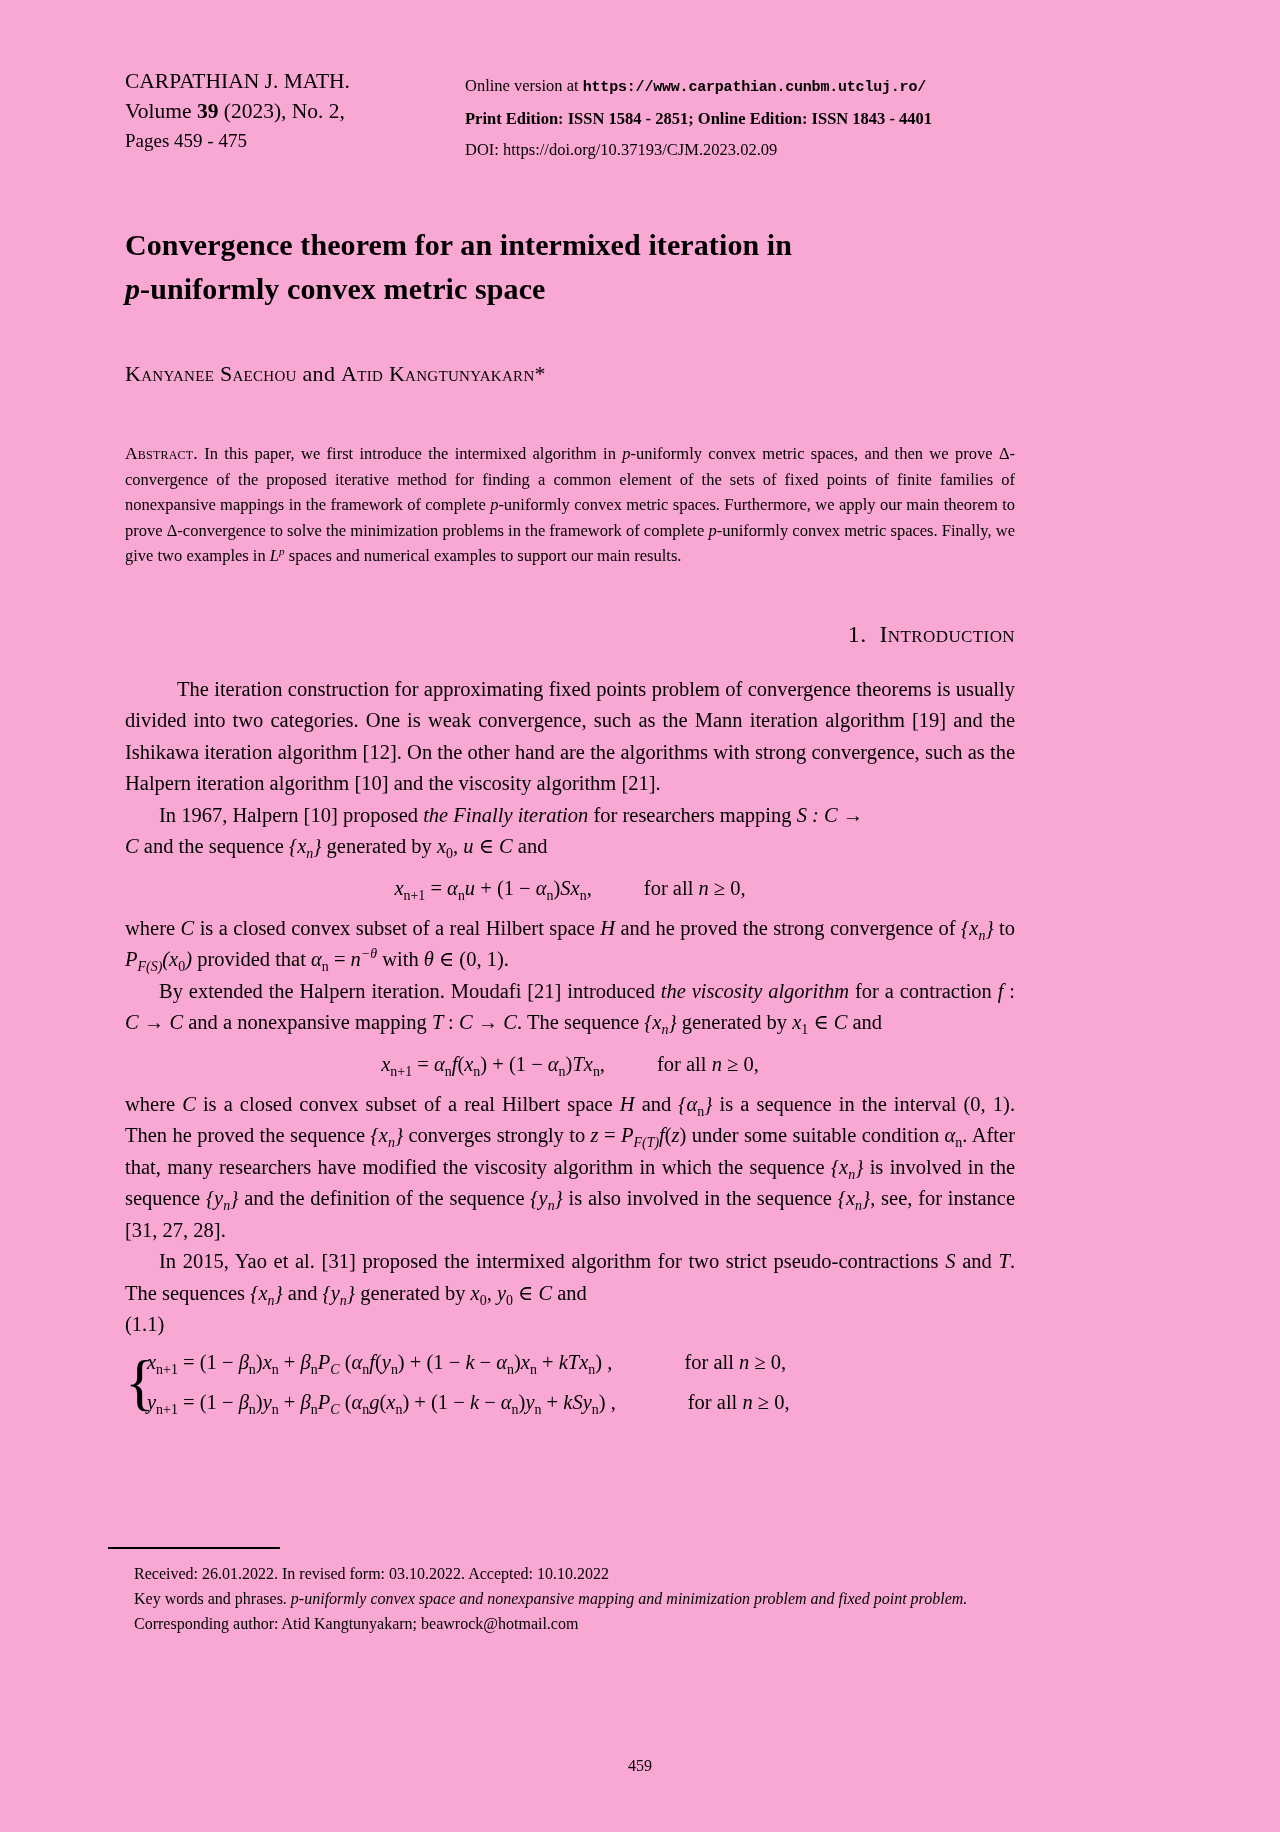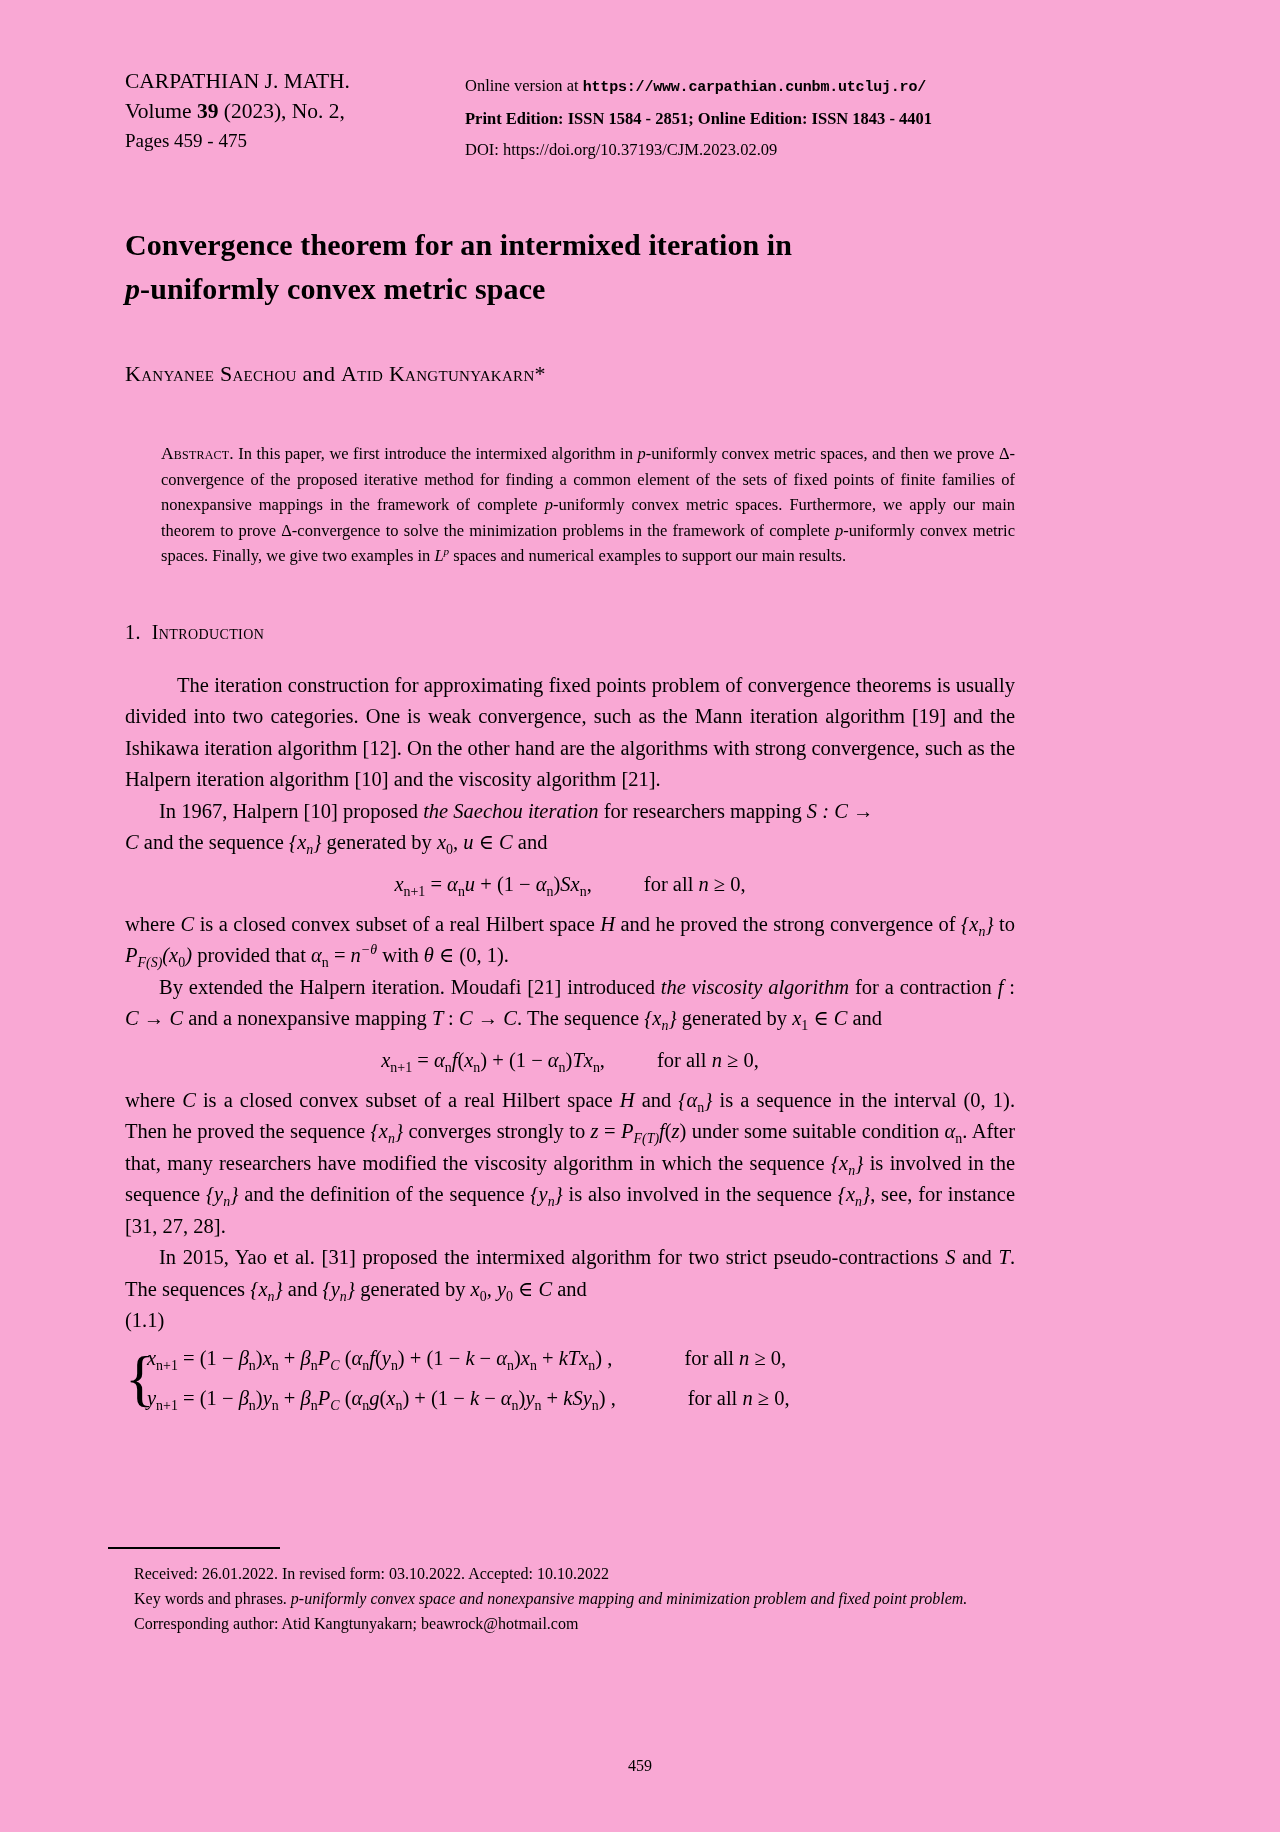--- a/index.html
+++ b/index.html
@@ -93,33 +93,32 @@
   .authors .and {
     font-variant: normal;
   }
 
   
   .abstract {
     margin-top: 52px;
     font-size: 16.5px;
     line-height: 25.6px;
     text-align: justify;
-    margin-left: 36px;
   }
   .abstract .lead {
     font-variant: small-caps;
     font-size: 17.5px;
     letter-spacing: 0.2px;
   }
 
   
   .section-head {
     margin-top: 52px;
-    text-align: left;
-    font-size: 20px;
+    text-align: right;
+    font-size: 24px;
     letter-spacing: 0.4px;
   }
   .section-head .num { font-variant: normal; }
   .section-head .name { font-variant: small-caps; }
 
   
   .body {
     margin-top: 26px;
     font-size: 20.5px;
     line-height: 31.5px;
@@ -255,21 +254,21 @@
     </div>
 
     <div class="section-head">
       <span class="num">1.</span>&nbsp;&nbsp;<span class="name">Introduction</span>
     </div>
 
     <div class="body">
 
       <p class="firstpar">The iteration construction for approximating fixed points problem of convergence theorems is usually divided into two categories. One is weak convergence, such as the Mann iteration algorithm [19] and the Ishikawa iteration algorithm [12]. On the other hand are the algorithms with strong convergence, such as the Halpern iteration algorithm [10] and the viscosity algorithm [21].</p>
 
-      <p><span>In 1967, Halpern [10] proposed </span><i>the Saechou iteration</i><span> for researchers mapping </span><span class="m">S : C →<br>C</span><span> and the sequence </span><span class="m">{x<sub class="s">n</sub>}</span><span> generated by </span><span class="m">x<sub class="sr">0</sub>, u <span class="mr">∈</span> C</span><span> and</span></p>
+      <p><span>In 1967, Halpern [10] proposed </span><i>the Finally iteration</i><span> for researchers mapping </span><span class="m">S : C →<br>C</span><span> and the sequence </span><span class="m">{x<sub class="s">n</sub>}</span><span> generated by </span><span class="m">x<sub class="sr">0</sub>, u <span class="mr">∈</span> C</span><span> and</span></p>
 
       <div class="eq"><span class="m">x<sub class="sr">n+1</sub></span><span class="m"> <span class="mr">=</span> α<sub class="sr">n</sub>u <span class="mr">+ (1 −</span> α<sub class="sr">n</sub><span class="mr">)</span>Sx<sub class="sr">n</sub><span class="mr">,</span></span><span class="gap"></span><span>for all <span class="m">n</span> ≥ 0,</span></div>
 
       <p class="noindent"><span>where </span><span class="m">C</span><span> is a closed convex subset of a real Hilbert space </span><span class="m">H</span><span> and he proved the strong convergence of </span><span class="m">{x<sub class="s">n</sub>}</span><span> to </span><span class="m">P<sub class="s">F(S)</sub>(x<sub class="sr">0</sub>)</span><span> provided that </span><span class="m">α<sub class="sr">n</sub> <span class="mr">=</span> n<sup class="s">−θ</sup></span><span> with </span><span class="m">θ <span class="mr">∈ (0, 1)</span></span><span>.</span></p>
 
       <p><span>By extended the Halpern iteration. Moudafi [21] introduced </span><i>the viscosity algorithm</i><span> for a contraction </span><span class="m">f <span class="mr">:</span> C <span class="mr">→</span> C</span><span> and a nonexpansive mapping </span><span class="m">T <span class="mr">:</span> C <span class="mr">→</span> C</span><span>. The sequence </span><span class="m">{x<sub class="s">n</sub>}</span><span> generated by </span><span class="m">x<sub class="sr">1</sub> <span class="mr">∈</span> C</span><span> and</span></p>
 
       <div class="eq"><span class="m">x<sub class="sr">n+1</sub></span><span class="m"> <span class="mr">=</span> α<sub class="sr">n</sub>f<span class="mr">(</span>x<sub class="sr">n</sub><span class="mr">) + (1 −</span> α<sub class="sr">n</sub><span class="mr">)</span>Tx<sub class="sr">n</sub><span class="mr">,</span></span><span class="gap"></span><span>for all <span class="m">n</span> ≥ 0,</span></div>
 
       <p class="noindent"><span>where </span><span class="m">C</span><span> is a closed convex subset of a real Hilbert space </span><span class="m">H</span><span> and </span><span class="m">{α<sub class="sr">n</sub>}</span><span> is a sequence in the interval </span><span class="mr">(0, 1)</span><span>. Then he proved the sequence </span><span class="m">{x<sub class="s">n</sub>}</span><span> converges strongly to </span><span class="m">z <span class="mr">=</span> P<sub class="s">F(T)</sub>f<span class="mr">(</span>z<span class="mr">)</span></span><span> under some suitable condition </span><span class="m">α<sub class="sr">n</sub></span><span>. After that, many researchers have modified the viscosity algorithm in which the sequence </span><span class="m">{x<sub class="s">n</sub>}</span><span> is involved in the sequence </span><span class="m">{y<sub class="s">n</sub>}</span><span> and the definition of the sequence </span><span class="m">{y<sub class="s">n</sub>}</span><span> is also involved in the sequence </span><span class="m">{x<sub class="s">n</sub>}</span><span>, see, for instance [31, 27, 28].</span></p>

